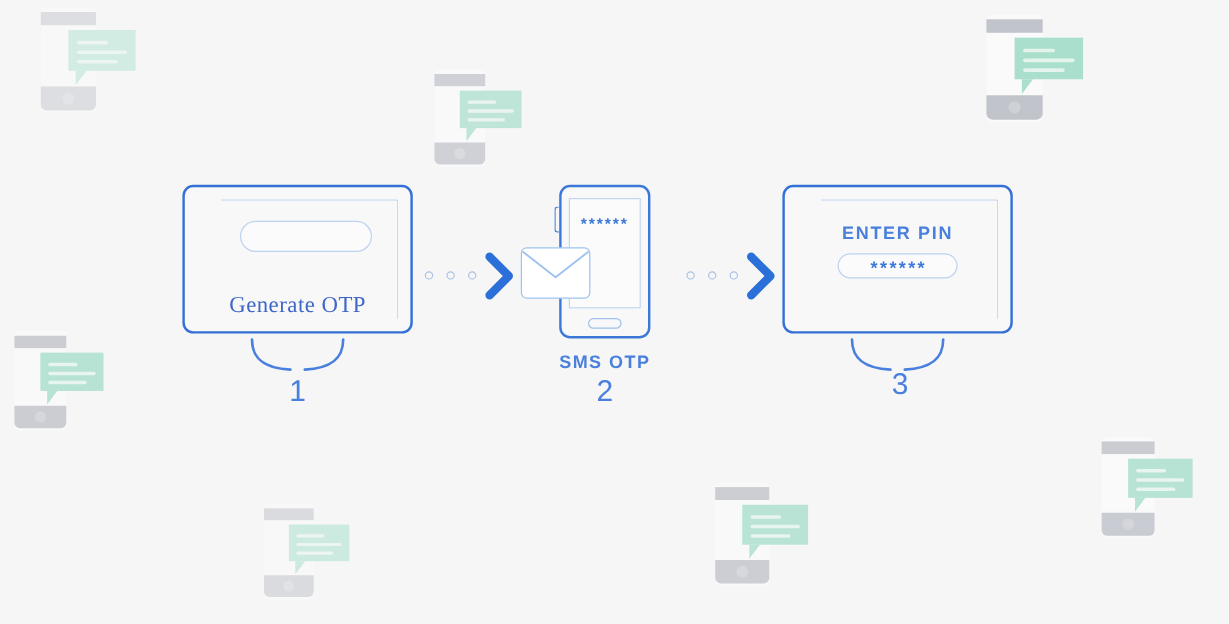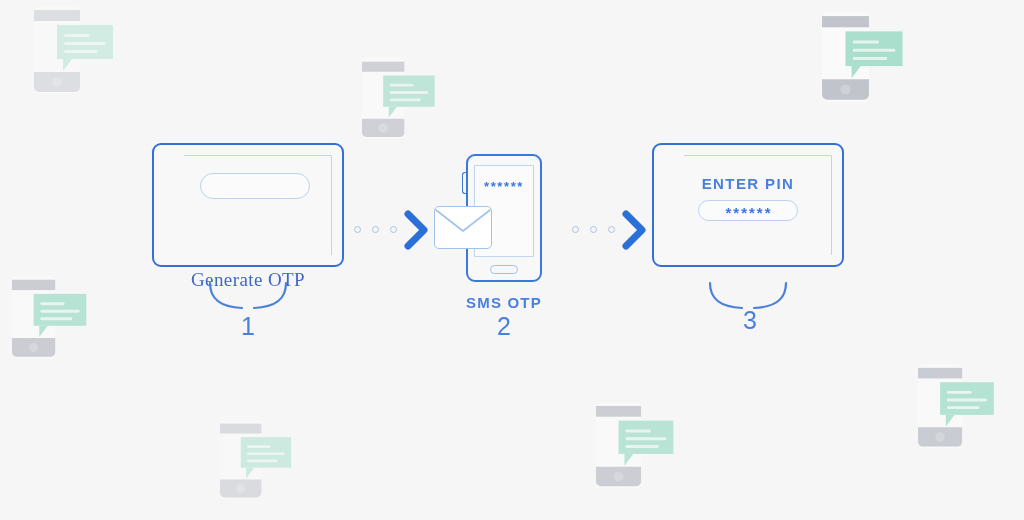--- a/index.html
+++ b/index.html
@@ -82,21 +82,21 @@
     position: absolute;
     left: 0; top: 0;
     width: 1024px; height: 520px;
   }
 
   
   .monitor {
     position: absolute;
     width: 192px;
     height: 124px;
-    top: 143px;
+    top: 154px;
   }
   .monitor .frame {
     position: absolute;
     left: 0; top: 0;
     width: 192px; height: 124px;
     box-sizing: border-box;
     border: 2px solid #3470d6;
     border-radius: 9px;
     background: #f8f8f9;
   }
@@ -127,21 +127,20 @@
 
   .label-serif {
     position: absolute;
     left: 0; width: 192px;
     top: 90px;
     text-align: center;
     font-family: "Liberation Serif", serif;
     font-size: 19px;
     color: #3f67c8;
     letter-spacing: .4px;
-    margin-top: 36px;
   }
 
   .label-cond {
     position: absolute;
     left: 0; width: 192px;
     top: 32px;
     text-align: center;
     font-family: "Liberation Sans Narrow", "Liberation Sans", sans-serif;
     font-size: 15px;
     font-weight: 600;

